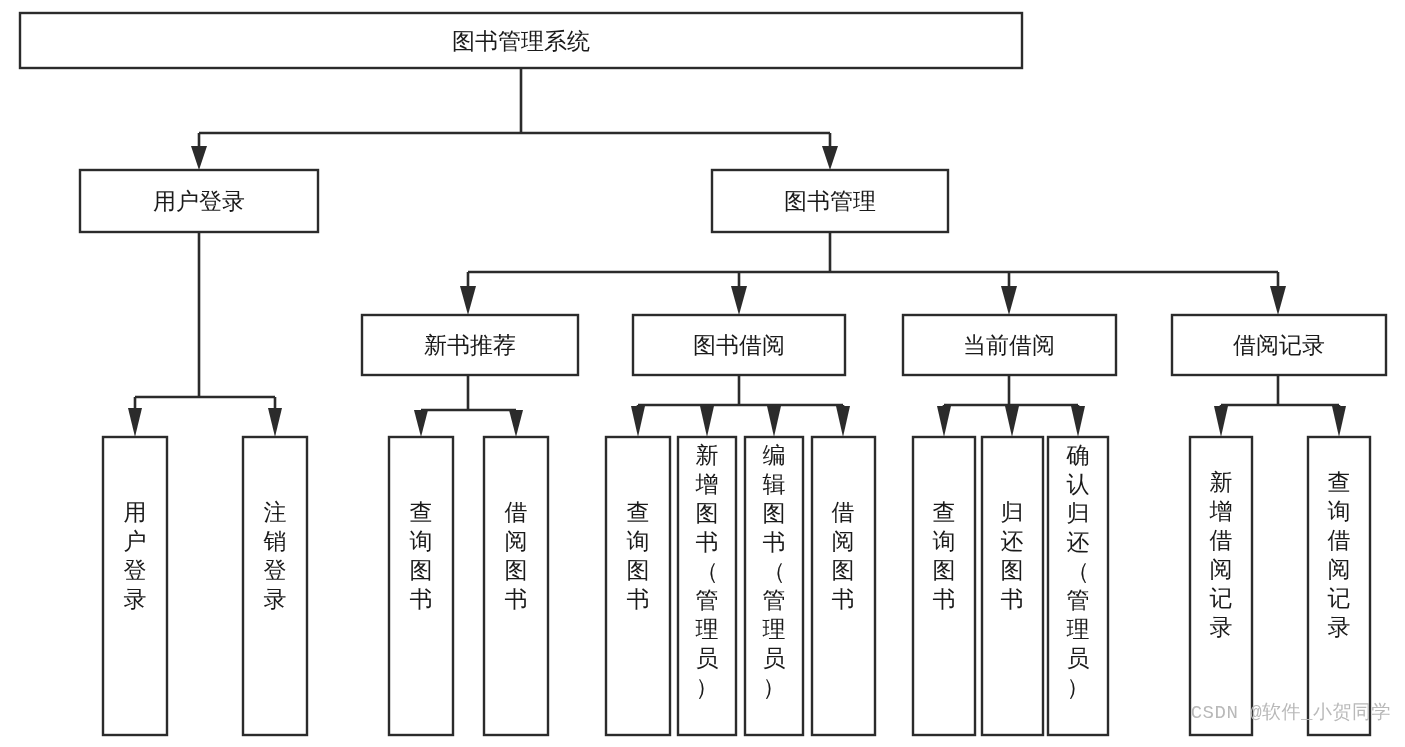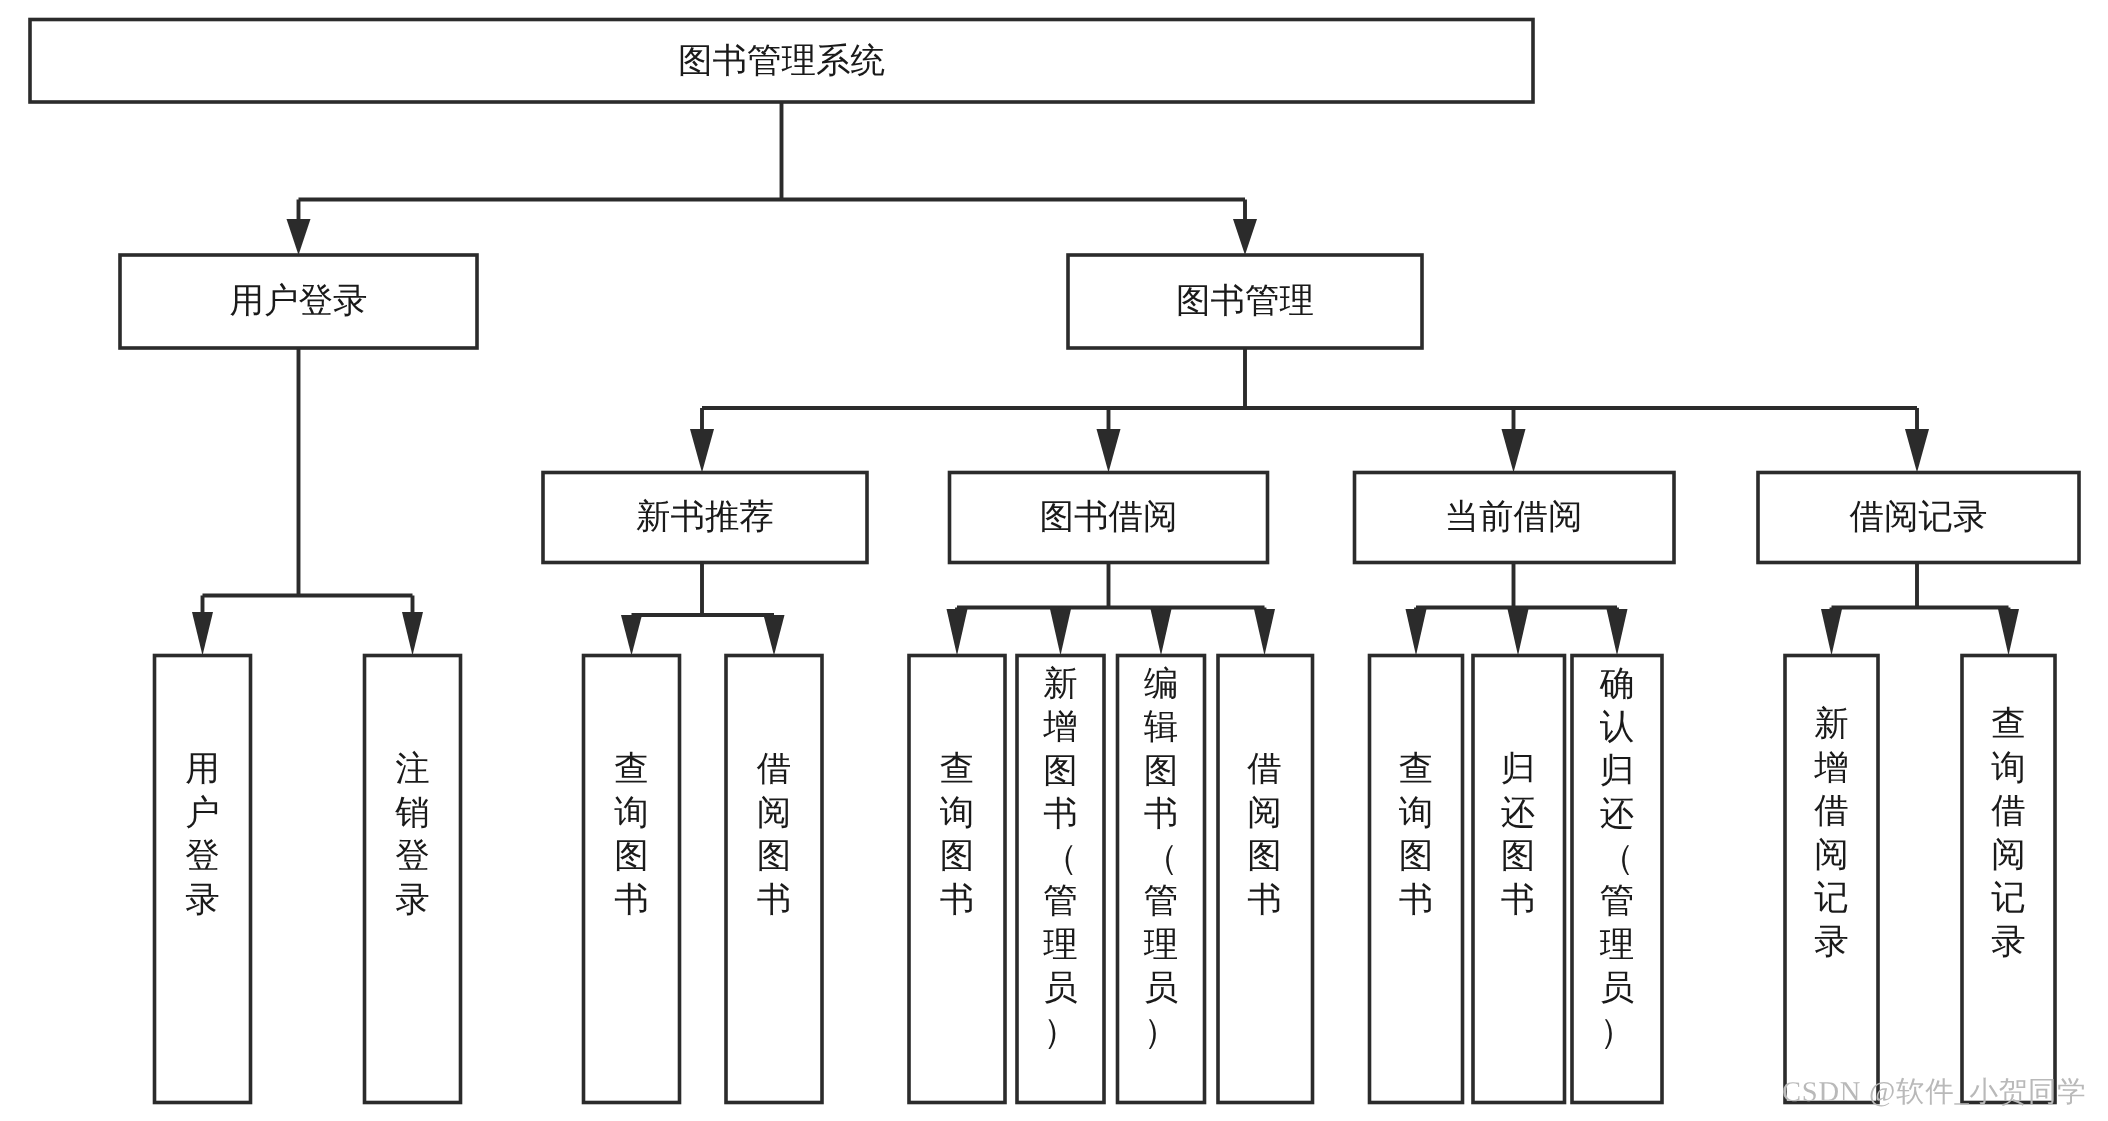--- a/index.html
+++ b/index.html
@@ -50,22 +50,22 @@
   }
   .node-label-v {
     font-family: "DejaVu Sans", "Liberation Sans", sans-serif;
     font-size: 23px;
     fill: #1a1a1a;
     text-anchor: middle;
   }
   .watermark-text {
     position: absolute;
     right: 14px;
-    bottom: 6px;
-    font-family: Liberation Serif, serif;
+    bottom: 22px;
+    font-family: Liberation Mono, monospace;
     font-size: 19px;
     color: #b9b9b9;
     white-space: nowrap;
     letter-spacing: 0.5px;
     pointer-events: none;
   }
 </style>
 </head>
 <body>
 

